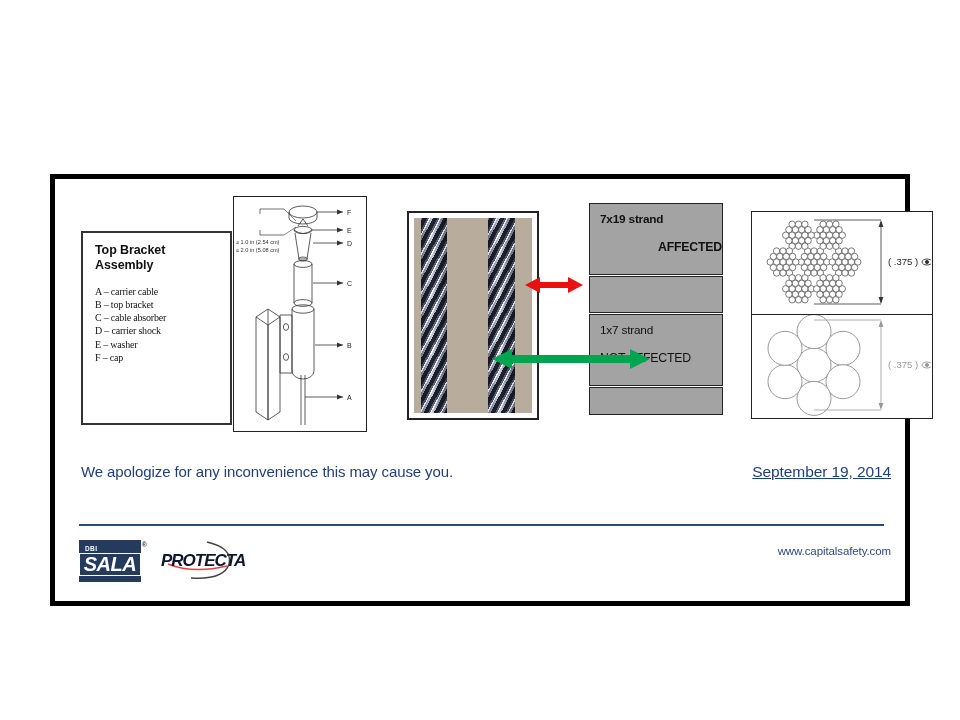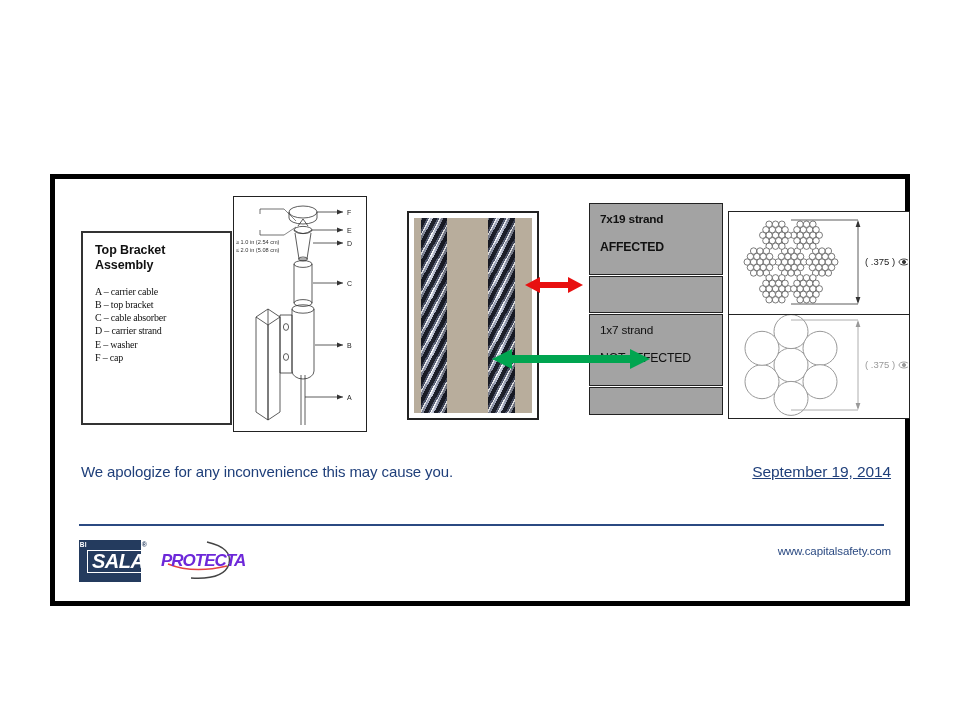--- a/index.html
+++ b/index.html
@@ -147,27 +147,27 @@
     color: #111111;
     letter-spacing: -0.2px;
     margin-bottom: 14px;
   }
   .cell-line1 b { font-weight: bold; }
   .cell-line2 {
     font-size: 12.3px;
     color: #111111;
     letter-spacing: -0.2px;
   }
-  #affected-text { font-weight: bold; }
+  #affected-text { font-weight: bold; text-align: right; }
   #not-affected-text { font-weight: normal; }
 
   
   #section-panel {
     position: absolute;
-    left: 673px;
+    left: 696px;
     top: 32px;
     width: 182px;
     height: 208px;
     border: 1.5px solid #222222;
     background: #ffffff;
     box-sizing: border-box;
     z-index: 2;
   }
   .section-half {
     position: relative;
@@ -222,21 +222,21 @@
     align-items: center;
     gap: 16px;
   }
   
   #logo-dbisala {
     position: relative;
     width: 62px;
     height: 42px;
     background: #243b5e;
     display: flex;
-    flex-direction: row;
+    flex-direction: column;
     align-items: center;
     justify-content: center;
     padding: 2px;
     box-sizing: border-box;
   }
   #dbi-text {
     font-size: 6.5px;
     font-weight: bold;
     color: #ffffff;
     letter-spacing: 0.4px;
@@ -269,21 +269,21 @@
     width: 88px;
     height: 46px;
   }
   #protecta-text {
     position: absolute;
     left: 4px;
     top: 13px;
     font-size: 17px;
     font-weight: bold;
     font-style: italic;
-    color: #6d28d9;
+    color: #0f172a;
     letter-spacing: -1px;
     z-index: 2;
   }
   #website-text {
     position: absolute;
     right: 14px;
     top: 366px;
     font-size: 11.5px;
     color: #2b4a82;
     letter-spacing: -0.1px;
@@ -295,21 +295,21 @@
 <div id="slide-frame">
 
   <div id="content-band">
 
     <div id="legend-box">
       <div id="legend-title">Top Bracket
 Assembly</div>
       <div class="legend-item">A – carrier cable</div>
       <div class="legend-item">B – top bracket</div>
       <div class="legend-item">C – cable absorber</div>
-      <div class="legend-item">D – carrier strand</div>
+      <div class="legend-item">D – carrier shock</div>
       <div class="legend-item">E – washer</div>
       <div class="legend-item">F – cap</div>
     </div>
 
     <div id="drawing-panel">
       <svg id="drawing-svg" width="131" height="233" viewBox="0 0 131 233">
         <g stroke="#333" fill="none" stroke-width="0.8">
 
           <ellipse cx="69" cy="15" rx="14" ry="6"></ellipse>
           <path d="M55 15 v6 a14 6 0 0 0 28 0 v-6"></path>

